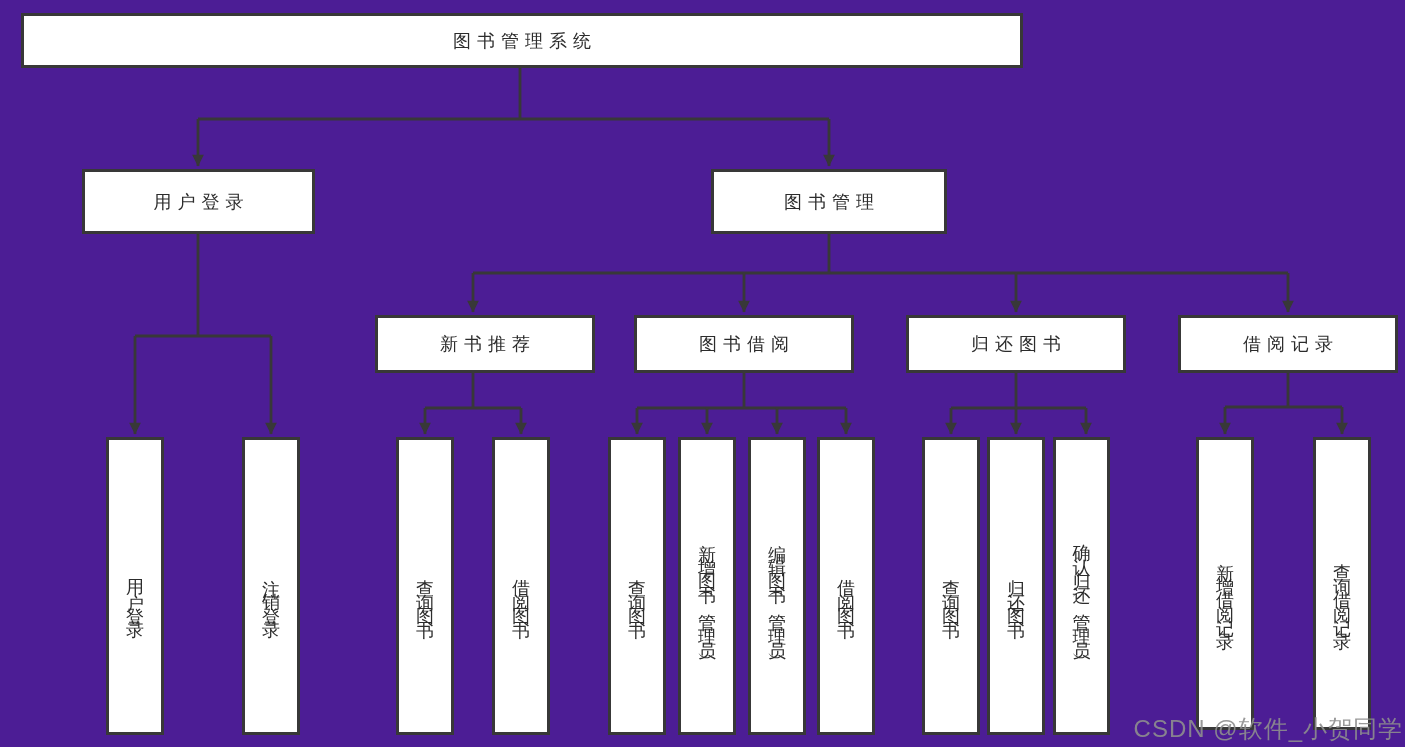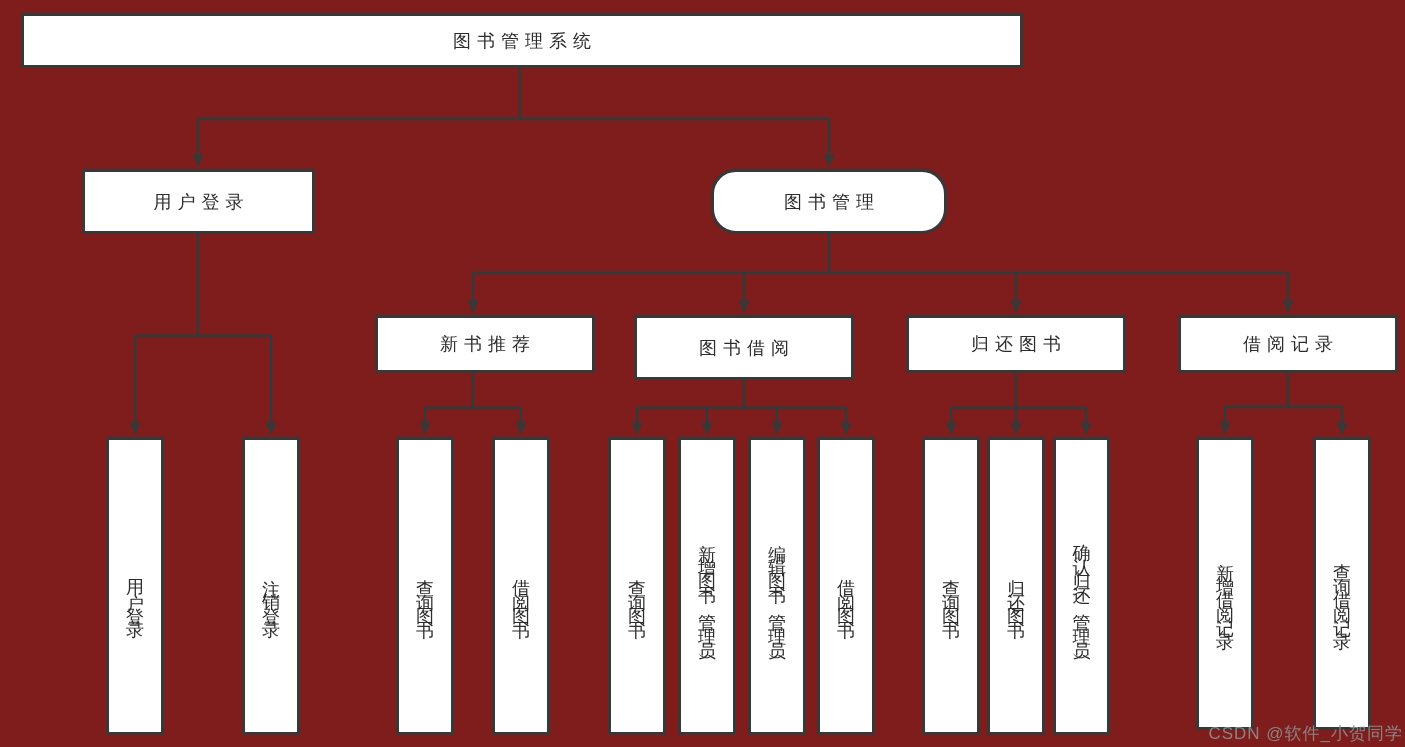--- a/index.html
+++ b/index.html
@@ -5,21 +5,21 @@
   html, body {
     margin: 0;
     padding: 0;
     background: #ffffff;
     font-family: "Liberation Sans", "DejaVu Sans", sans-serif;
   }
   #canvas {
     position: relative;
     width: 1405px;
     height: 747px;
-    background: #7f1d1d;
+    background: #4c1d95;
     overflow: hidden;
   }
   #connectors {
     position: absolute;
     left: 0; top: 0;
     width: 1405px; height: 747px;
     pointer-events: none;
   }
   .hbox, .vbox {
     position: absolute;
@@ -44,21 +44,21 @@
     font-size: 18px;
     line-height: 1;
     letter-spacing: 14px;
     margin-bottom: -14px;
     white-space: nowrap;
   }
   #watermark {
     position: absolute;
     right: 2px;
     bottom: 2px;
-    font-size: 17px;
+    font-size: 24px;
     letter-spacing: 1px;
     color: rgba(142, 142, 142, 0.9);
     z-index: 5;
     white-space: nowrap;
   }
   .line {
     stroke: #383838;
     stroke-width: 2.8;
     fill: none;
   }
@@ -107,28 +107,28 @@
     </g>
   </svg>
 
   <div class="hbox" style="left:21px; top:13px; width:1002px; height:55px;">
     <span>图书管理系统</span>
   </div>
 
   <div class="hbox" style="left:82px; top:169px; width:233px; height:65px;">
     <span>用户登录</span>
   </div>
-  <div class="hbox" style="left:711px; top:169px; width:236px; height:65px;border-radius:25px;">
+  <div class="hbox" style="left:711px; top:169px; width:236px; height:65px;">
     <span>图书管理</span>
   </div>
 
   <div class="hbox" style="left:363px; top:315px; width:220px; height:58px;margin-left:12px;">
     <span>新书推荐</span>
   </div>
-  <div class="hbox" style="left:634px; top:315px; width:220px; height:65px;">
+  <div class="hbox" style="left:634px; top:315px; width:220px; height:58px;">
     <span>图书借阅</span>
   </div>
   <div class="hbox" style="left:906px; top:315px; width:220px; height:58px;">
     <span>归还图书</span>
   </div>
   <div class="hbox" style="left:1178px; top:315px; width:220px; height:58px;text-align:right;">
     <span>借阅记录</span>
   </div>
 
   <div class="vbox" style="left:106px; top:437px; width:58px; height:298px;">

